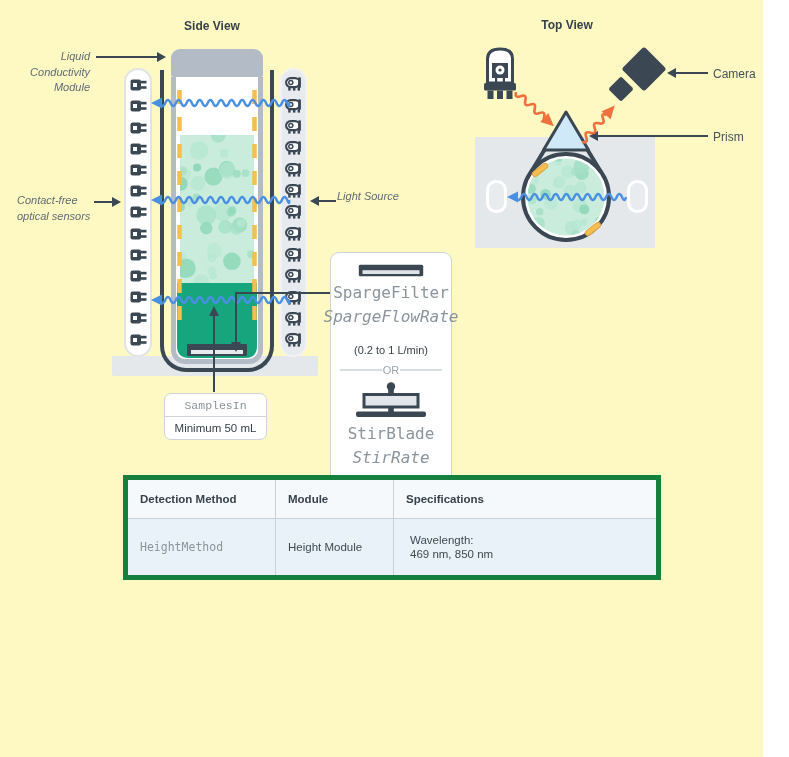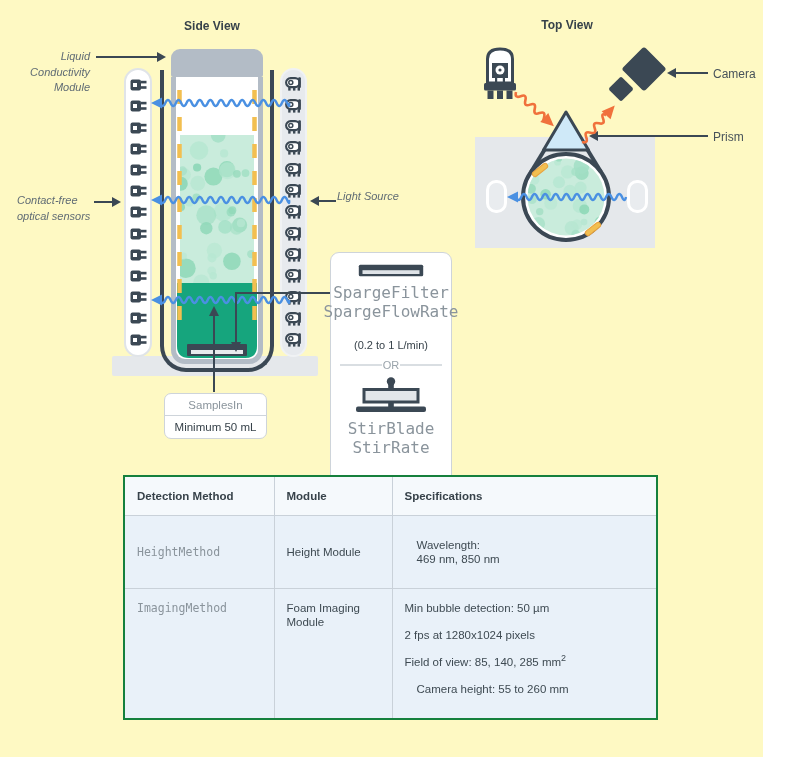--- a/index.html
+++ b/index.html
@@ -3,21 +3,21 @@
 <meta charset="utf-8">
 <style>
   html,body{margin:0;padding:0;background:#fff;}
   .canvas{position:relative;width:763px;height:757px;background:#fef9c3;overflow:hidden;
           font-family:"Liberation Sans",sans-serif;color:#3e4a52;}
   .sec{position:absolute;inset:0;pointer-events:none;}
   .abs{position:absolute;}
   .dtitle{font-weight:bold;font-size:12px;color:#37424a;text-align:center;}
   .dlabel{font-size:11px;line-height:15.5px;color:#5f6b74;white-space:pre-line;font-style:italic;}
   .dval{font-size:12px;color:#47525a;}
-  .mono{font-family:Liberation Sans, sans-serif;color:#8a949c;}
+  .mono{font-family:Liberation Mono, monospace;color:#8a949c;}
 
   
   #sv-title{left:147px;top:19px;width:130px;}
   #lbl-lcm{left:8px;top:49px;width:82px;text-align:right;}
   #lbl-cf{left:17px;top:193px;width:88px;text-align:left;}
   #lbl-ls{left:337px;top:189px;width:80px;}
   #vessel-cap{left:171px;top:49px;width:92px;height:28px;background:#b3bcc6;border-radius:9px 9px 2px 2px;}
   #vessel-body{left:171px;top:77px;width:92px;height:287px;background:#fff;border:5px solid #b3bcc6;
                border-top:0;border-radius:0 0 14px 14px;box-sizing:border-box;}
   #base{left:112px;top:356px;width:206px;height:20px;background:#e5e8eb;border-radius:2px;}
@@ -28,42 +28,42 @@
   #light-col{left:280px;top:68px;width:27px;height:289px;background:#e7eaee;border:2px solid #f0f2f4;border-radius:14px;}
   #samples-box{left:164px;top:393px;width:101px;background:#fff;border:1.5px solid #ced4da;border-radius:7px;
                text-align:center;font-size:11.5px;overflow:hidden;}
   #samples-box .name{padding:5px 2px 4px;border-bottom:1.5px solid #ced4da;font-size:11.5px;}
   #samples-box .note{padding:5px 2px;color:#37424a;}
   #sparge-box{left:330px;top:252px;width:122px;background:#fff;border:1.5px solid #ced4da;border-radius:9px;
               display:flex;flex-direction:column;align-items:center;padding:11px 0 10px;box-sizing:border-box;
               font-size:11px;text-align:center;}
   .mono-sm{font-family:"DejaVu Sans Mono",monospace;color:#8a949c;font-size:16px;}
   #sparge-box .rng{color:#37424a;margin-top:18px;}
-  #sparge-box .mt6{margin-top:6px;} #sparge-box .mt5{}
+  #sparge-box .mt6{margin-top:6px;} #sparge-box .mt5{margin-top:5px;font-style:italic;}
   .or-row{display:flex;align-items:center;width:100%;padding:0 9px;box-sizing:border-box;margin:8px 0 6px;
           color:#9aa4ab;font-size:11px;gap:1px;}
   .or-row .hr{flex:1;height:1.5px;background:#d9dee2;}
 
   
   #tv-title{left:503px;top:18px;width:128px;}
   #platform{left:475px;top:137px;width:180px;height:111px;background:#e5e8eb;}
   .port{background:#e9ecef;border:3px solid #fff;border-radius:10px;box-sizing:border-box;width:21px;height:33px;}
   #pill-l{left:486px;top:180px;} #pill-r{left:627px;top:180px;}
   #lbl-camera{left:713px;top:67px;} #lbl-prism{left:713px;top:130px;}
 
   
   #spec-table{position:absolute;left:123px;top:475px;width:533px;border-collapse:collapse;table-layout:fixed;
-              font-size:11.5px;color:#3e4a52;border:2px solid #15803d;}
+              font-size:11.5px;color:#3e4a52;border:5px solid #15803d;}
   #spec-table th,#spec-table td{border:1px solid #c9d1d9;}
   #spec-table th{background:#f5f9fc;text-align:left;padding:13px 12px;color:#37424a;font-size:11.5px;}
   #spec-table td{background:#e9f1f9;padding:10px 12px;vertical-align:middle;line-height:14px;}
   #spec-table tr.tall td{vertical-align:top;padding-top:12px;}
   #spec-table td.mono-cell{font-family:"DejaVu Sans Mono",monospace;color:#8a949c;white-space:pre-line;}
   #spec-table td p{margin:0 0 13px;white-space:pre-line;}
-  #spec-table td p:last-child{margin:12px;}
+  #spec-table td p:last-child{margin:4px;}
   #spec-table sup{font-size:9px;vertical-align:super;line-height:0;}
 
   #overlay{position:absolute;inset:0;pointer-events:none;}
 </style>
 </head>
 <body>
 
 <div class="canvas">
 
   <div class="sec">
@@ -320,30 +320,20 @@
         <th>Specifications</th>
       </tr>
     </thead>
     <tbody>
         <tr>
           <td class="mono-cell">HeightMethod</td>
           <td>Height Module</td>
           <td>
             <p>Wavelength:
 469 nm, 850 nm</p>
-          </td>
-        </tr>
-        <tr class="tall">
-          <td class="mono-cell">ImagingMethod</td>
-          <td>Foam Imaging Module</td>
-          <td>
-            <p>Min bubble detection: 50 µm</p>
-            <p>2 fps at 1280x1024 pixels</p>
-            <p>Field of view: 85, 140, 285 mm<sup>2</sup></p>
-            <p>Camera height: 55 to 260 mm</p>
           </td>
         </tr>
       </tbody>
   </table>
 
   <svg id="overlay" width="789" height="757" viewBox="0 0 789 757">
     <defs>
       <clipPath id="foamclip">
           <rect x="180" y="135" width="74" height="148"></rect>
         </clipPath>

